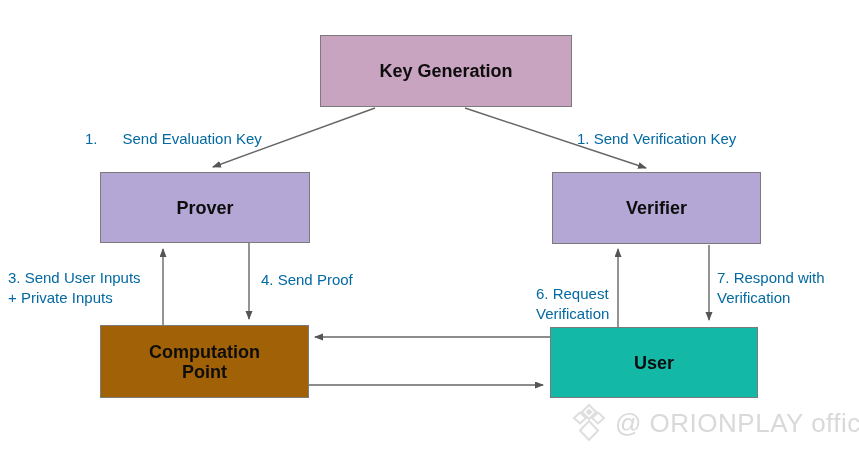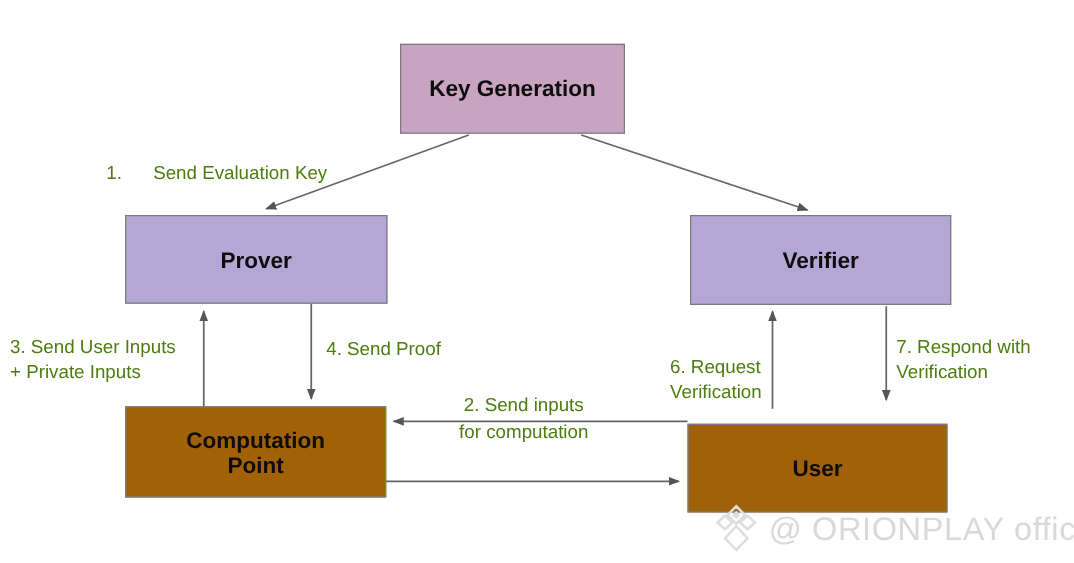--- a/index.html
+++ b/index.html
@@ -9,28 +9,28 @@
   }
   .arrows{position:absolute;left:0;top:0;width:859px;height:450px;}
   .arrows line{stroke:#666666;stroke-width:1.4;}
   .node{
     position:absolute;border:1px solid #7b7b7b;box-sizing:border-box;
     display:flex;align-items:center;justify-content:center;text-align:center;
   }
   .node-label{
     font-weight:bold;font-size:18px;line-height:20px;color:#0d0d0d;
   }
-  .node-keygen{left:320px;top:35px;width:180px;height:72px;}
+  .node-keygen{left:320px;top:35px;width:252px;height:72px;}
   .node-prover{left:100px;top:172px;width:210px;height:71px;}
   .node-verifier{left:552px;top:172px;width:209px;height:72px;}
   .node-comp{left:100px;top:325px;width:209px;height:73px;}
   .node-comp .node-label{max-width:140px;}
   .node-user{left:550px;top:327px;width:208px;height:71px;}
   .edge-label{
-    position:absolute;font-size:15px;line-height:20px;color:#4d7c0f;
+    position:absolute;font-size:15px;line-height:20px;color:#0369a1;
     white-space:pre;
   }
   .edge-label.center{text-align:center;width:170px;line-height:21px;}
   .lbl-eval{left:85px;top:129px;}
   .lbl-verif{left:577px;top:129px;}
   .lbl-userinputs{left:8px;top:268px;}
   .lbl-proof{left:261px;top:270px;}
   .lbl-request{left:536px;top:284px;}
   .lbl-respond{left:717px;top:268px;}
   .lbl-sendinputs{left:334px;top:314px;}
@@ -73,30 +73,29 @@
   </div>
 
   <div class="node node-verifier" style="background-color: rgb(180, 167, 214); text-align: center;">
     <span class="node-label">Verifier</span>
   </div>
 
   <div class="node node-comp" style="background-color: #a16207;">
     <span class="node-label">Computation Point</span>
   </div>
 
-  <div class="node node-user" style="background-color: #a16207; margin-top: 12px;">
+  <div class="node node-user" style="background-color: #14b8a6;">
     <span class="node-label">User</span>
   </div>
 
   <div class="edge-label lbl-eval">1.      Send Evaluation Key</div>
+  <div class="edge-label lbl-verif">1. Send Verification Key</div>
   <div class="edge-label lbl-userinputs">3. Send User Inputs
 + Private Inputs</div>
   <div class="edge-label lbl-proof">4. Send Proof</div>
-  <div class="edge-label center lbl-sendinputs">2. Send inputs
-for computation</div>
   <div class="edge-label lbl-request">6. Request
 Verification</div>
   <div class="edge-label lbl-respond">7. Respond with
 Verification</div>
 
   <div class="watermark">
     <svg width="38" height="40" viewBox="0 0 38 40">
       <g stroke="#dedede" stroke-width="2" fill="none">
         <path d="M19 2 L26 9 L19 16 L12 9 Z"></path>
         <path d="M4 15 L10 9.5 L16 15 L10 20.5 Z"></path>

